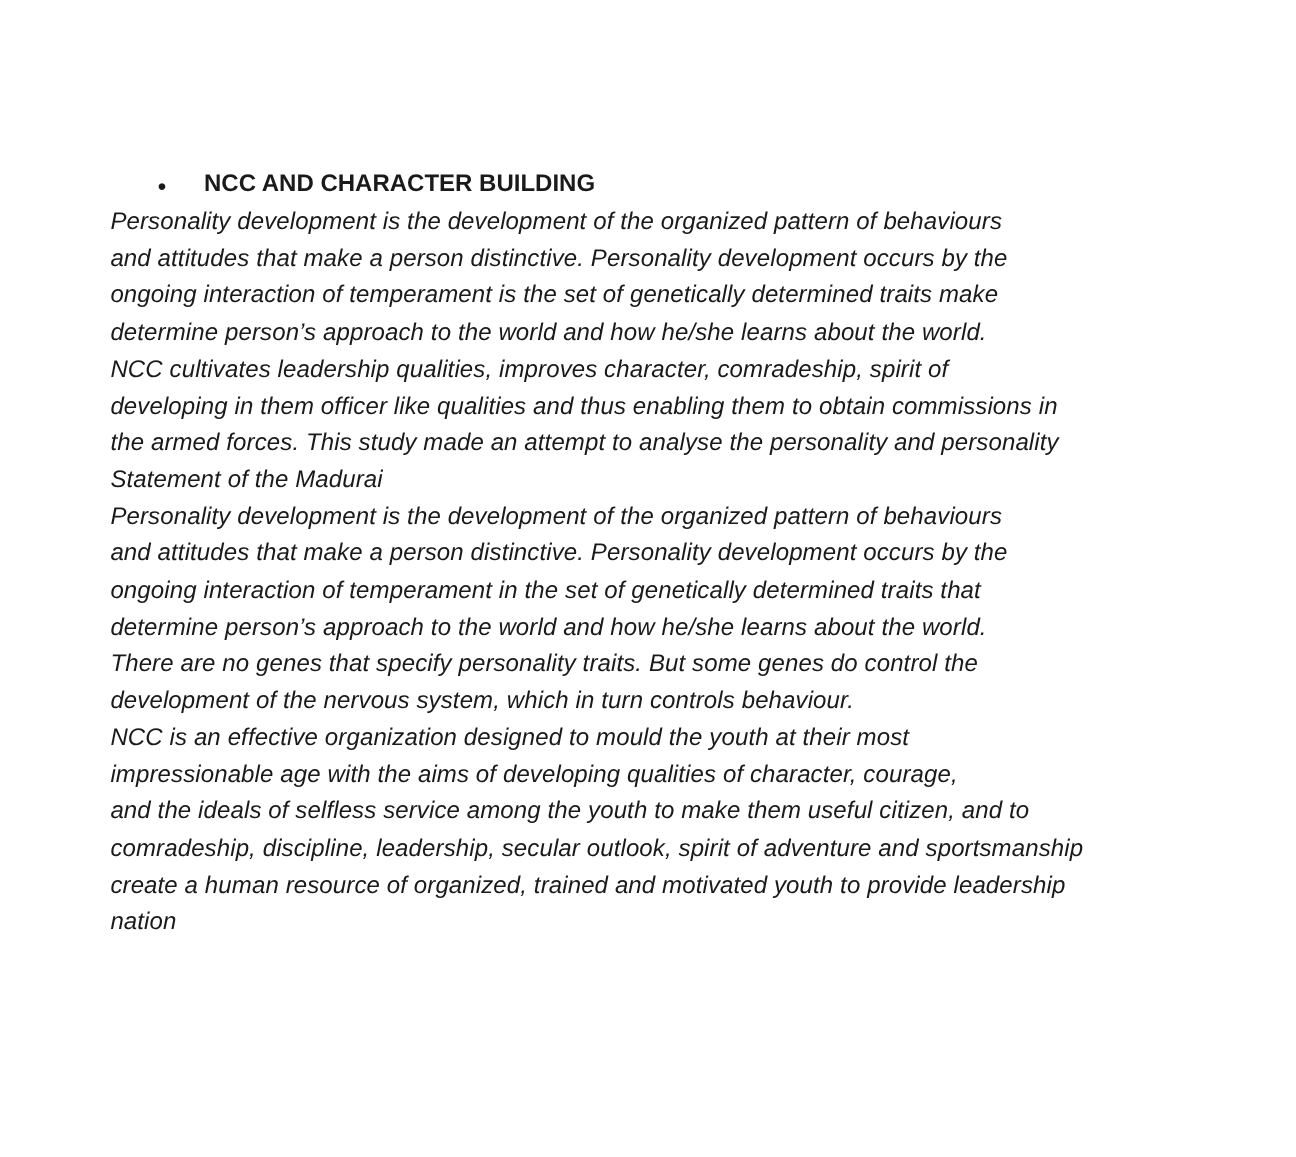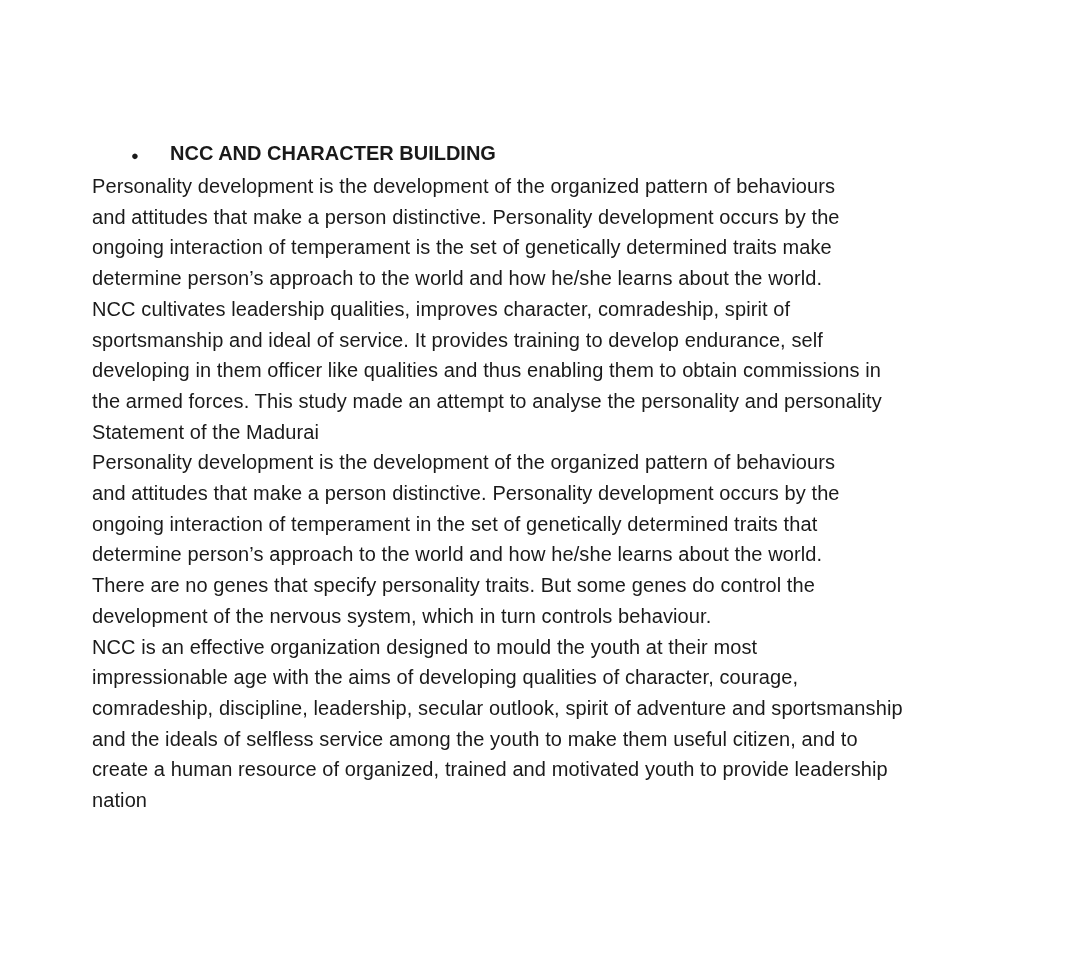--- a/index.html
+++ b/index.html
@@ -38,48 +38,48 @@
     font-weight: normal;
   }
   .body-lines {
     margin-top: 0;
   }
   .text-line {
     font-size: 20px;
     line-height: 30.7px;
     white-space: nowrap;
     letter-spacing: 0.1px;
+    font-style: italic;
   }
 </style>
 </head>
 <body>
 
 <div class="page">
   <div class="content">
     <div class="heading-row">
       <span class="bullet">●</span>
       <span class="heading-text">NCC AND CHARACTER BUILDING</span>
     </div>
     <div class="body-lines">
         <div class="text-line">Personality development is the development of the organized pattern of behaviours</div>
         <div class="text-line">and attitudes that make a person distinctive. Personality development occurs by the</div>
         <div class="text-line">ongoing interaction of temperament is the set of genetically determined traits make</div>
         <div class="text-line">determine person’s approach to the world and how he/she learns about the world.</div>
         <div class="text-line">NCC cultivates leadership qualities, improves character, comradeship, spirit of</div>
-        <div class="text-line">sportsmanship and ideal of service. It provides training to develop endurance, self</div>
         <div class="text-line">developing in them officer like qualities and thus enabling them to obtain commissions in</div>
         <div class="text-line">the armed forces. This study made an attempt to analyse the personality and personality</div>
         <div class="text-line">Statement of the Madurai</div>
         <div class="text-line">Personality development is the development of the organized pattern of behaviours</div>
         <div class="text-line">and attitudes that make a person distinctive. Personality development occurs by the</div>
         <div class="text-line">ongoing interaction of temperament in the set of genetically determined traits that</div>
         <div class="text-line">determine person’s approach to the world and how he/she learns about the world.</div>
         <div class="text-line">There are no genes that specify personality traits. But some genes do control the</div>
         <div class="text-line">development of the nervous system, which in turn controls behaviour.</div>
         <div class="text-line">NCC is an effective organization designed to mould the youth at their most</div>
         <div class="text-line">impressionable age with the aims of developing qualities of character, courage,</div>
+        <div class="text-line">and the ideals of selfless service among the youth to make them useful citizen, and to</div>
         <div class="text-line">comradeship, discipline, leadership, secular outlook, spirit of adventure and sportsmanship</div>
-        <div class="text-line">and the ideals of selfless service among the youth to make them useful citizen, and to</div>
         <div class="text-line">create a human resource of organized, trained and motivated youth to provide leadership</div>
         <div class="text-line">nation</div>
       </div>
   </div>
 </div>
 
 </body></html>

